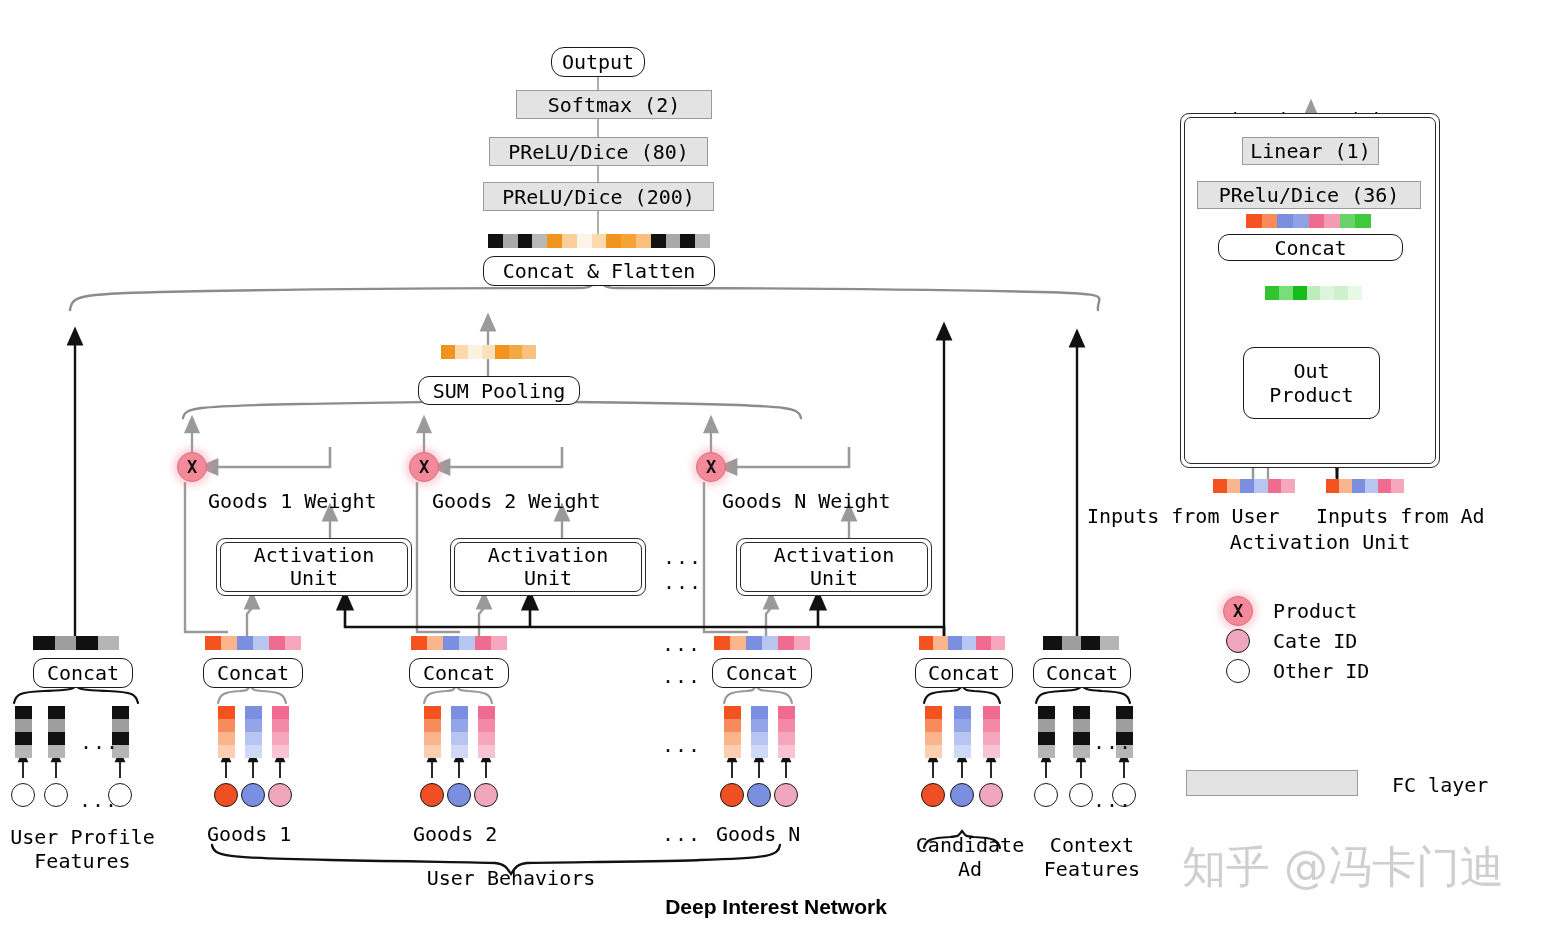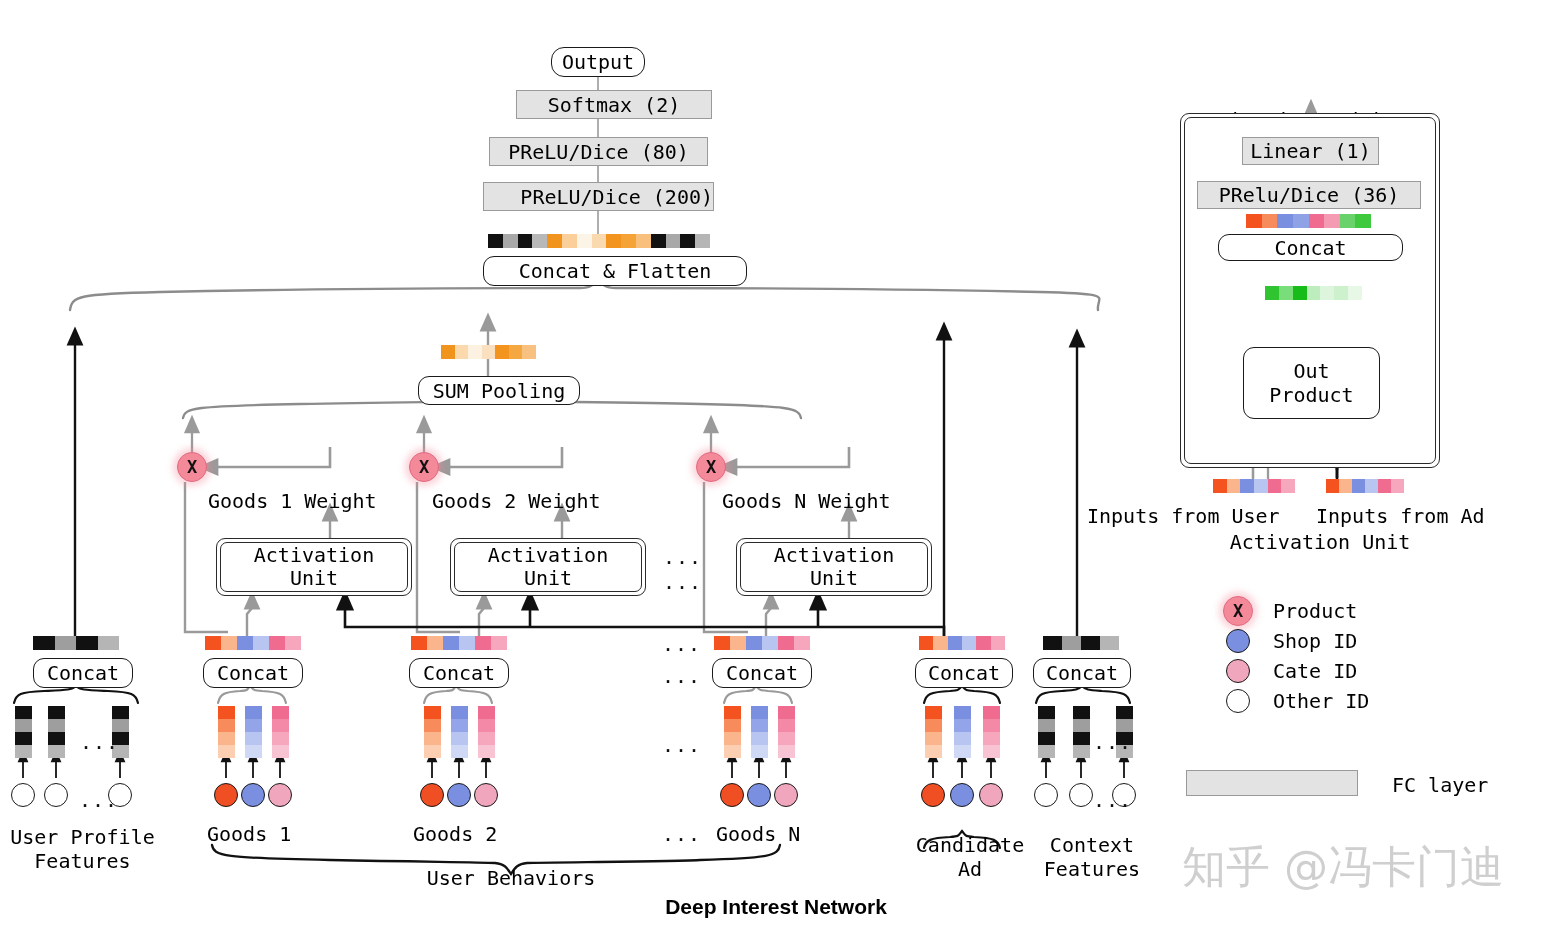--- a/index.html
+++ b/index.html
@@ -175,21 +175,21 @@
     </div>
 
   <div class="fcbox" style="left:516px;top:90px;width:196px;height:29px;">
       <span>Softmax (2)</span>
     </div>
 
   <div class="fcbox" style="left:489px;top:137px;width:219px;height:29px;">
       <span>PReLU/Dice (80)</span>
     </div>
 
-  <div class="fcbox" style="left:483px;top:182px;width:231px;height:29px;justify-content:flex-end;">
+  <div class="fcbox" style="left:483px;top:182px;width:231px;height:29px;">
       <span>PReLU/Dice (200)</span>
     </div>
 
   <div class="hbar" style="left:488px;top:234px;width:222px;">
       <i style="background: rgb(17, 17, 17);"></i>
       <i style="background: rgb(168, 168, 168);"></i>
       <i style="background: rgb(17, 17, 17);"></i>
       <i style="background: rgb(184, 184, 184);"></i>
       <i style="background: rgb(240, 148, 30);"></i>
       <i style="background: rgb(251, 207, 154);"></i>
@@ -197,21 +197,21 @@
       <i style="background: rgb(251, 217, 174);"></i>
       <i style="background: rgb(243, 148, 31);"></i>
       <i style="background: rgb(245, 162, 55);"></i>
       <i style="background: rgb(248, 191, 125);"></i>
       <i style="background: rgb(17, 17, 17);"></i>
       <i style="background: rgb(168, 168, 168);"></i>
       <i style="background: rgb(17, 17, 17);"></i>
       <i style="background: rgb(181, 181, 181);"></i>
     </div>
 
-  <div class="pill" style="left:483px;top:256px;width:264px;height:30px;">
+  <div class="pill" style="left:483px;top:256px;width:232px;height:30px;">
       <span>Concat &amp; Flatten</span>
     </div>
 
   <div class="hbar" style="left:441px;top:345px;width:95px;">
       <i style="background: rgb(240, 148, 30);"></i>
       <i style="background: rgb(251, 217, 173);"></i>
       <i style="background: rgb(253, 242, 226);"></i>
       <i style="background: rgb(251, 224, 192);"></i>
       <i style="background: rgb(243, 148, 31);"></i>
       <i style="background: rgb(245, 167, 65);"></i>
@@ -544,26 +544,20 @@
 
   <div class="legend">
     <div class="lgrow">
       <span class="swatch">
         <span class="xnode" style="position:relative;left:0;top:0;">X</span>
       </span>
       <span class="lbl">Product</span>
     </div>
     <div class="lgrow">
       <span class="swatch">
-        <span class="dot" style="position:relative;left:0;top:0;background:#7b8fe0;"></span>
-      </span>
-      <span class="lbl">Shop ID</span>
-    </div>
-    <div class="lgrow">
-      <span class="swatch">
         <span class="dot" style="position:relative;left:0;top:0;background:#f0a7bd;"></span>
       </span>
       <span class="lbl">Cate ID</span>
     </div>
     <div class="lgrow">
       <span class="swatch">
         <span class="dot" style="position:relative;left:0;top:0;background:#ffffff;"></span>
       </span>
       <span class="lbl">Other ID</span>
     </div>

